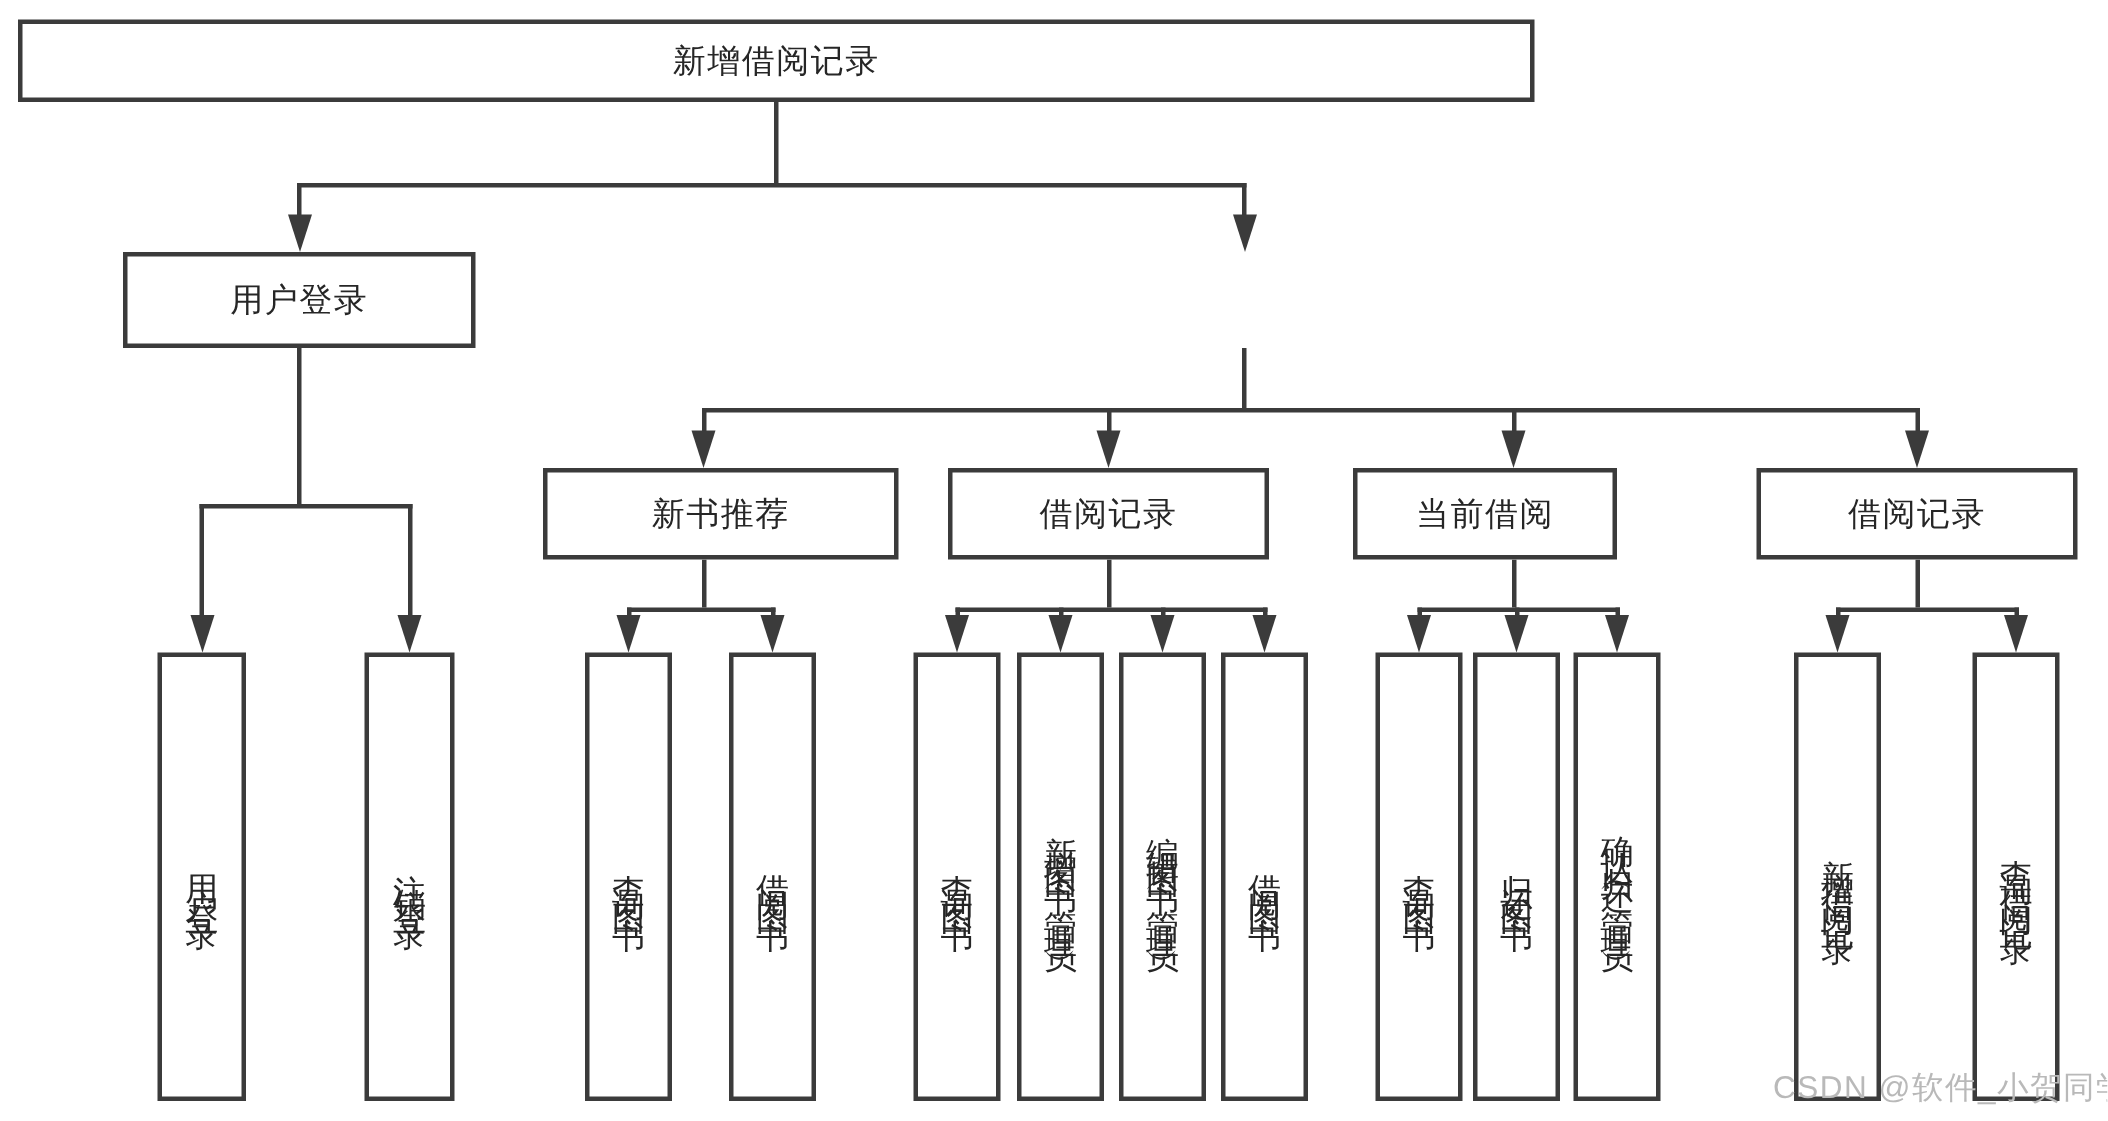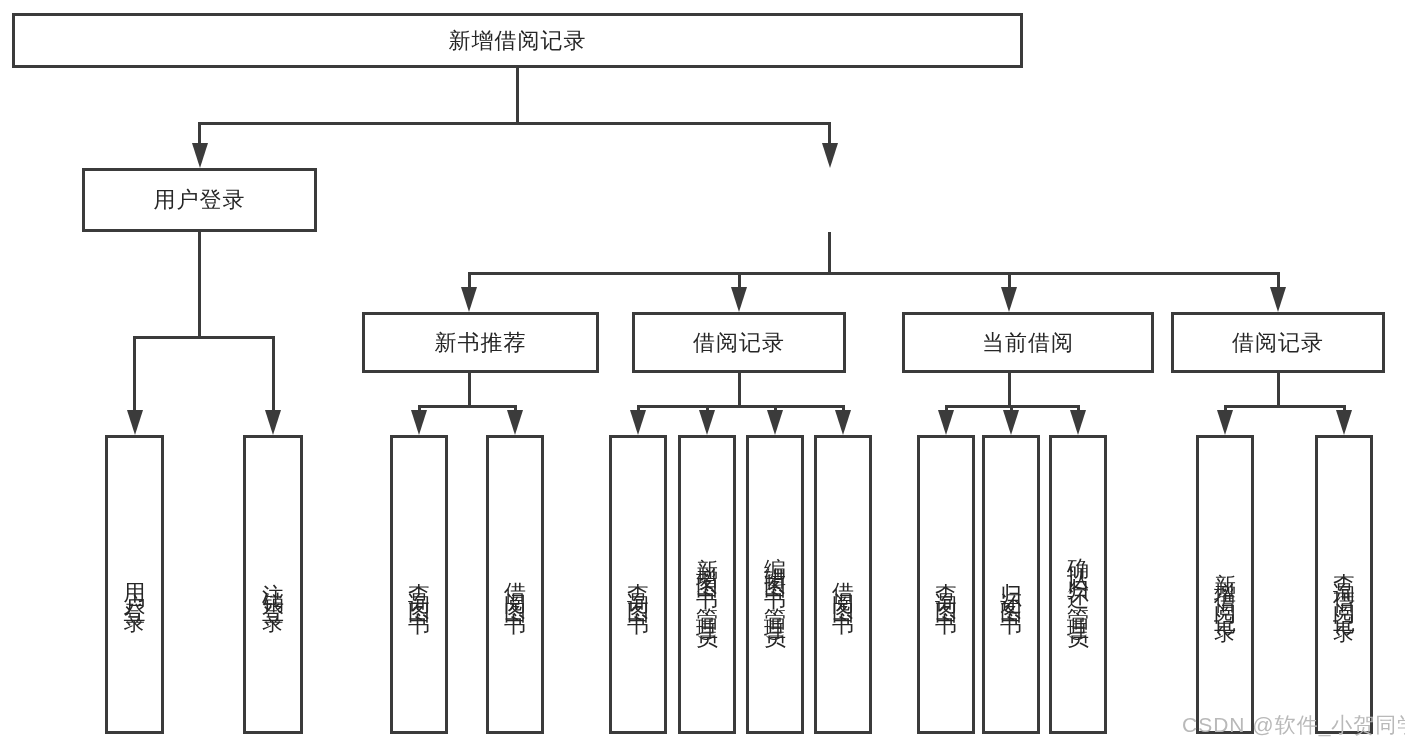--- a/index.html
+++ b/index.html
@@ -60,21 +60,21 @@
     </div>
     <div class="node" style="left: 82px; top: 168px; width: 235px; height: 64px;">
       <span>用户登录</span>
     </div>
     <div class="node" style="left: 362px; top: 312px; width: 237px; height: 61px;">
       <span>新书推荐</span>
     </div>
     <div class="node" style="left: 632px; top: 312px; width: 214px; height: 61px;">
       <span>借阅记录</span>
     </div>
-    <div class="node" style="left: 902px; top: 312px; width: 252px; height: 61px;">
+    <div class="node" style="left: 902px; top: 312px; width: 176px; height: 61px;">
       <span>当前借阅</span>
     </div>
     <div class="node" style="left: 1171px; top: 312px; width: 214px; height: 61px; text-align: right;">
       <span>借阅记录</span>
     </div>
     <div class="node vertical" style="left: 105px; top: 435px; width: 59px; height: 299px;">
       <span>用户登录</span>
     </div>
     <div class="node vertical" style="left: 243px; top: 435px; width: 60px; height: 299px;">
       <span>注销登录</span>

